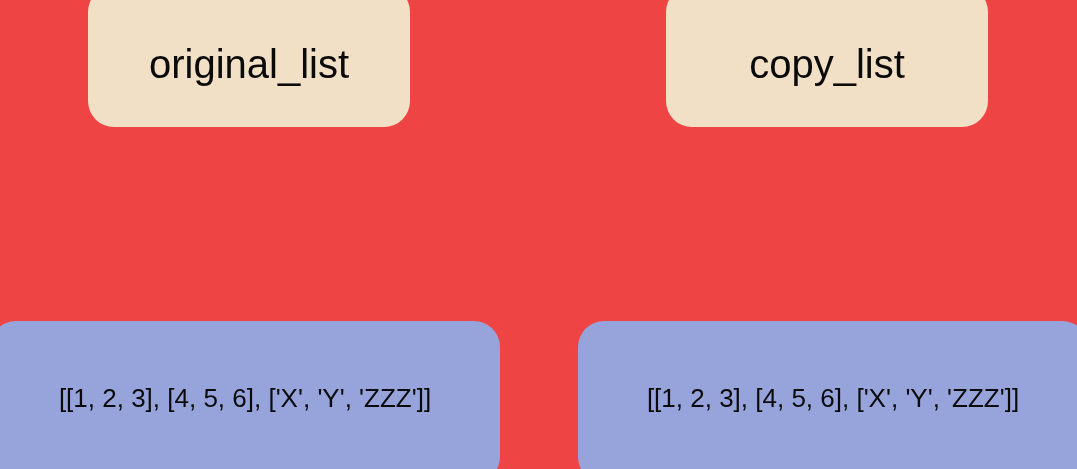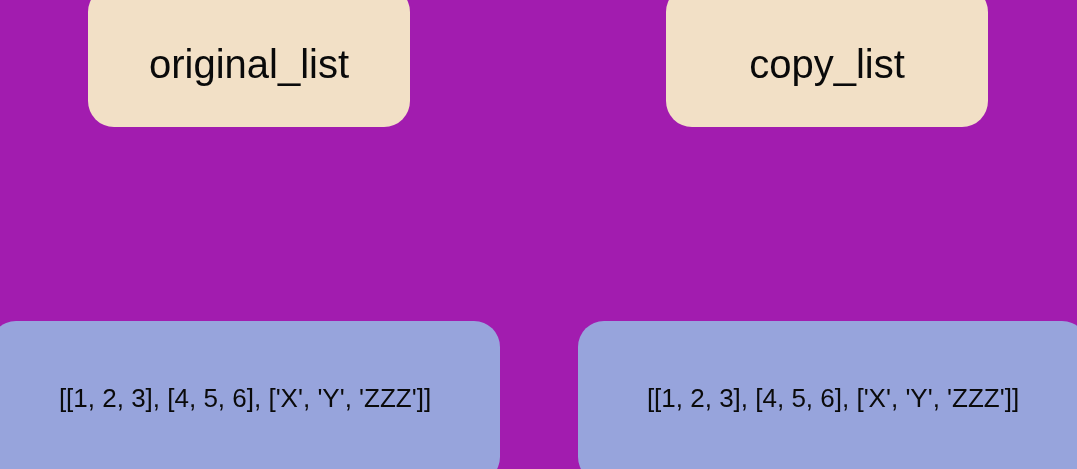--- a/index.html
+++ b/index.html
@@ -5,21 +5,21 @@
 <style>
   html, body {
     margin: 0;
     padding: 0;
     background: #000000;
   }
   #canvas {
     position: relative;
     width: 1077px;
     height: 469px;
-    background: #a21caf;
+    background: #ef4444;
     overflow: hidden;
     font-family: "Liberation Sans", sans-serif;
   }
   .node {
     position: absolute;
     display: flex;
     align-items: center;
     justify-content: center;
     box-sizing: border-box;
     color: #0a0a0a;

